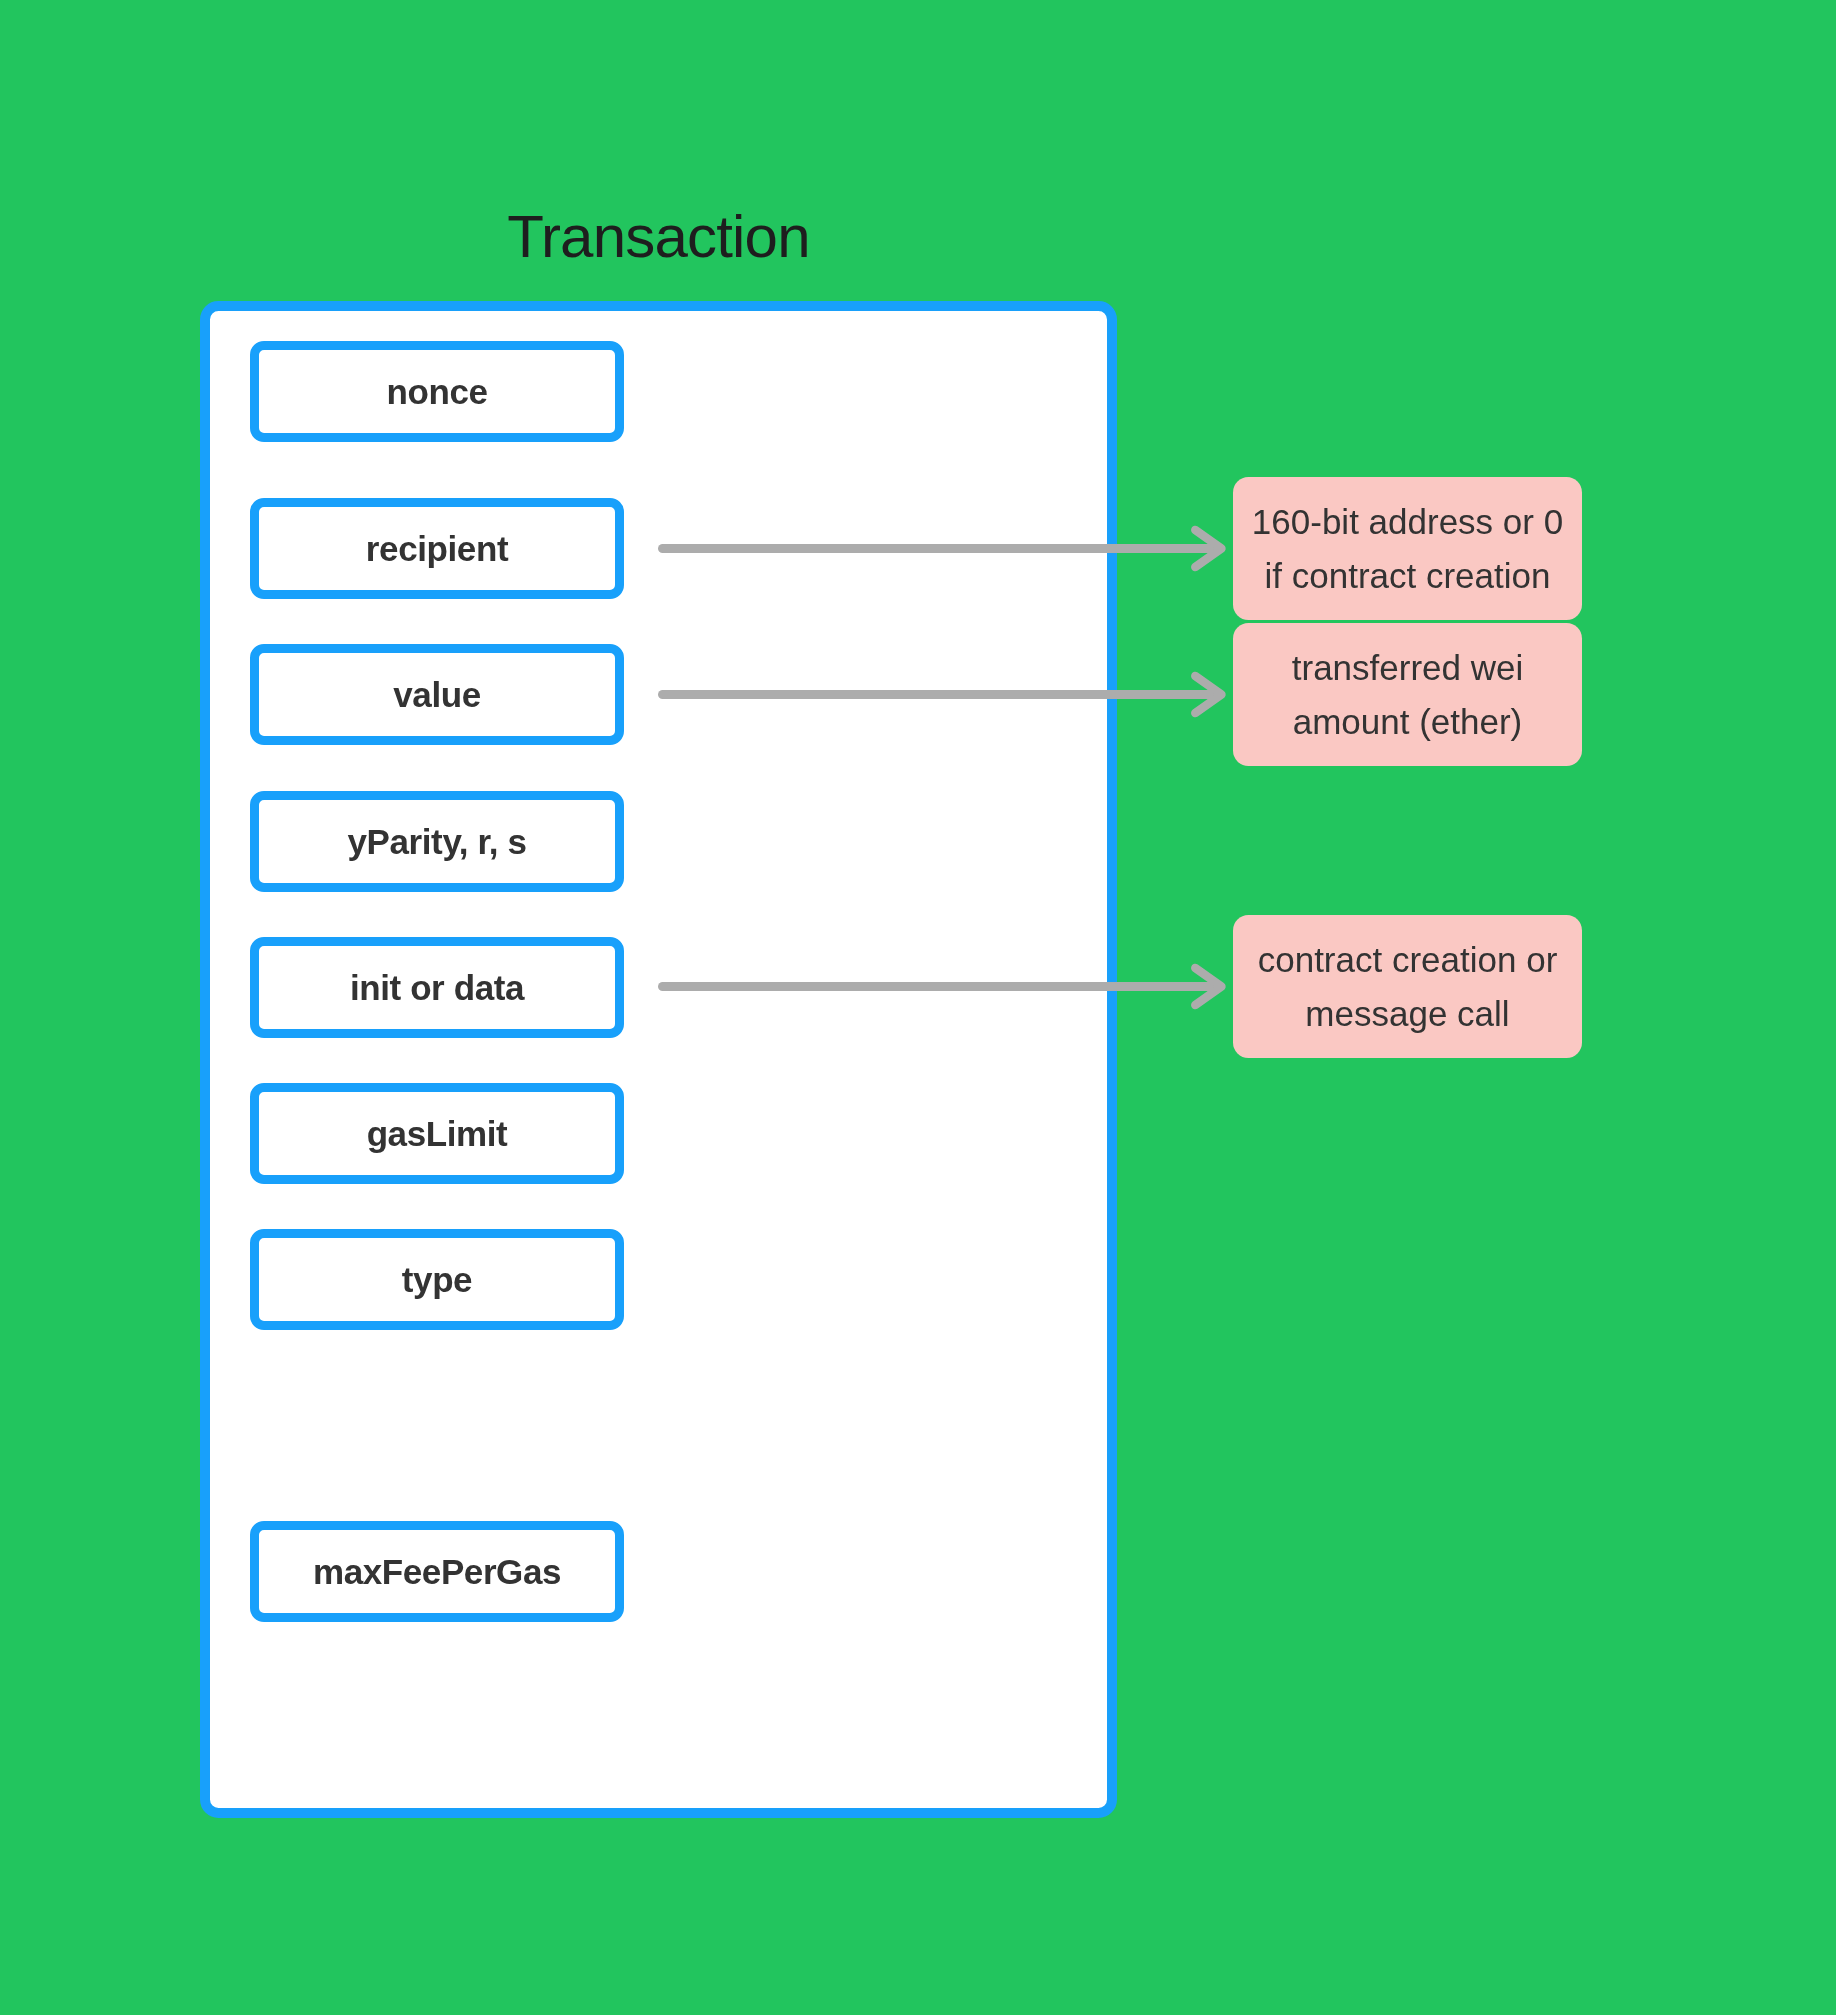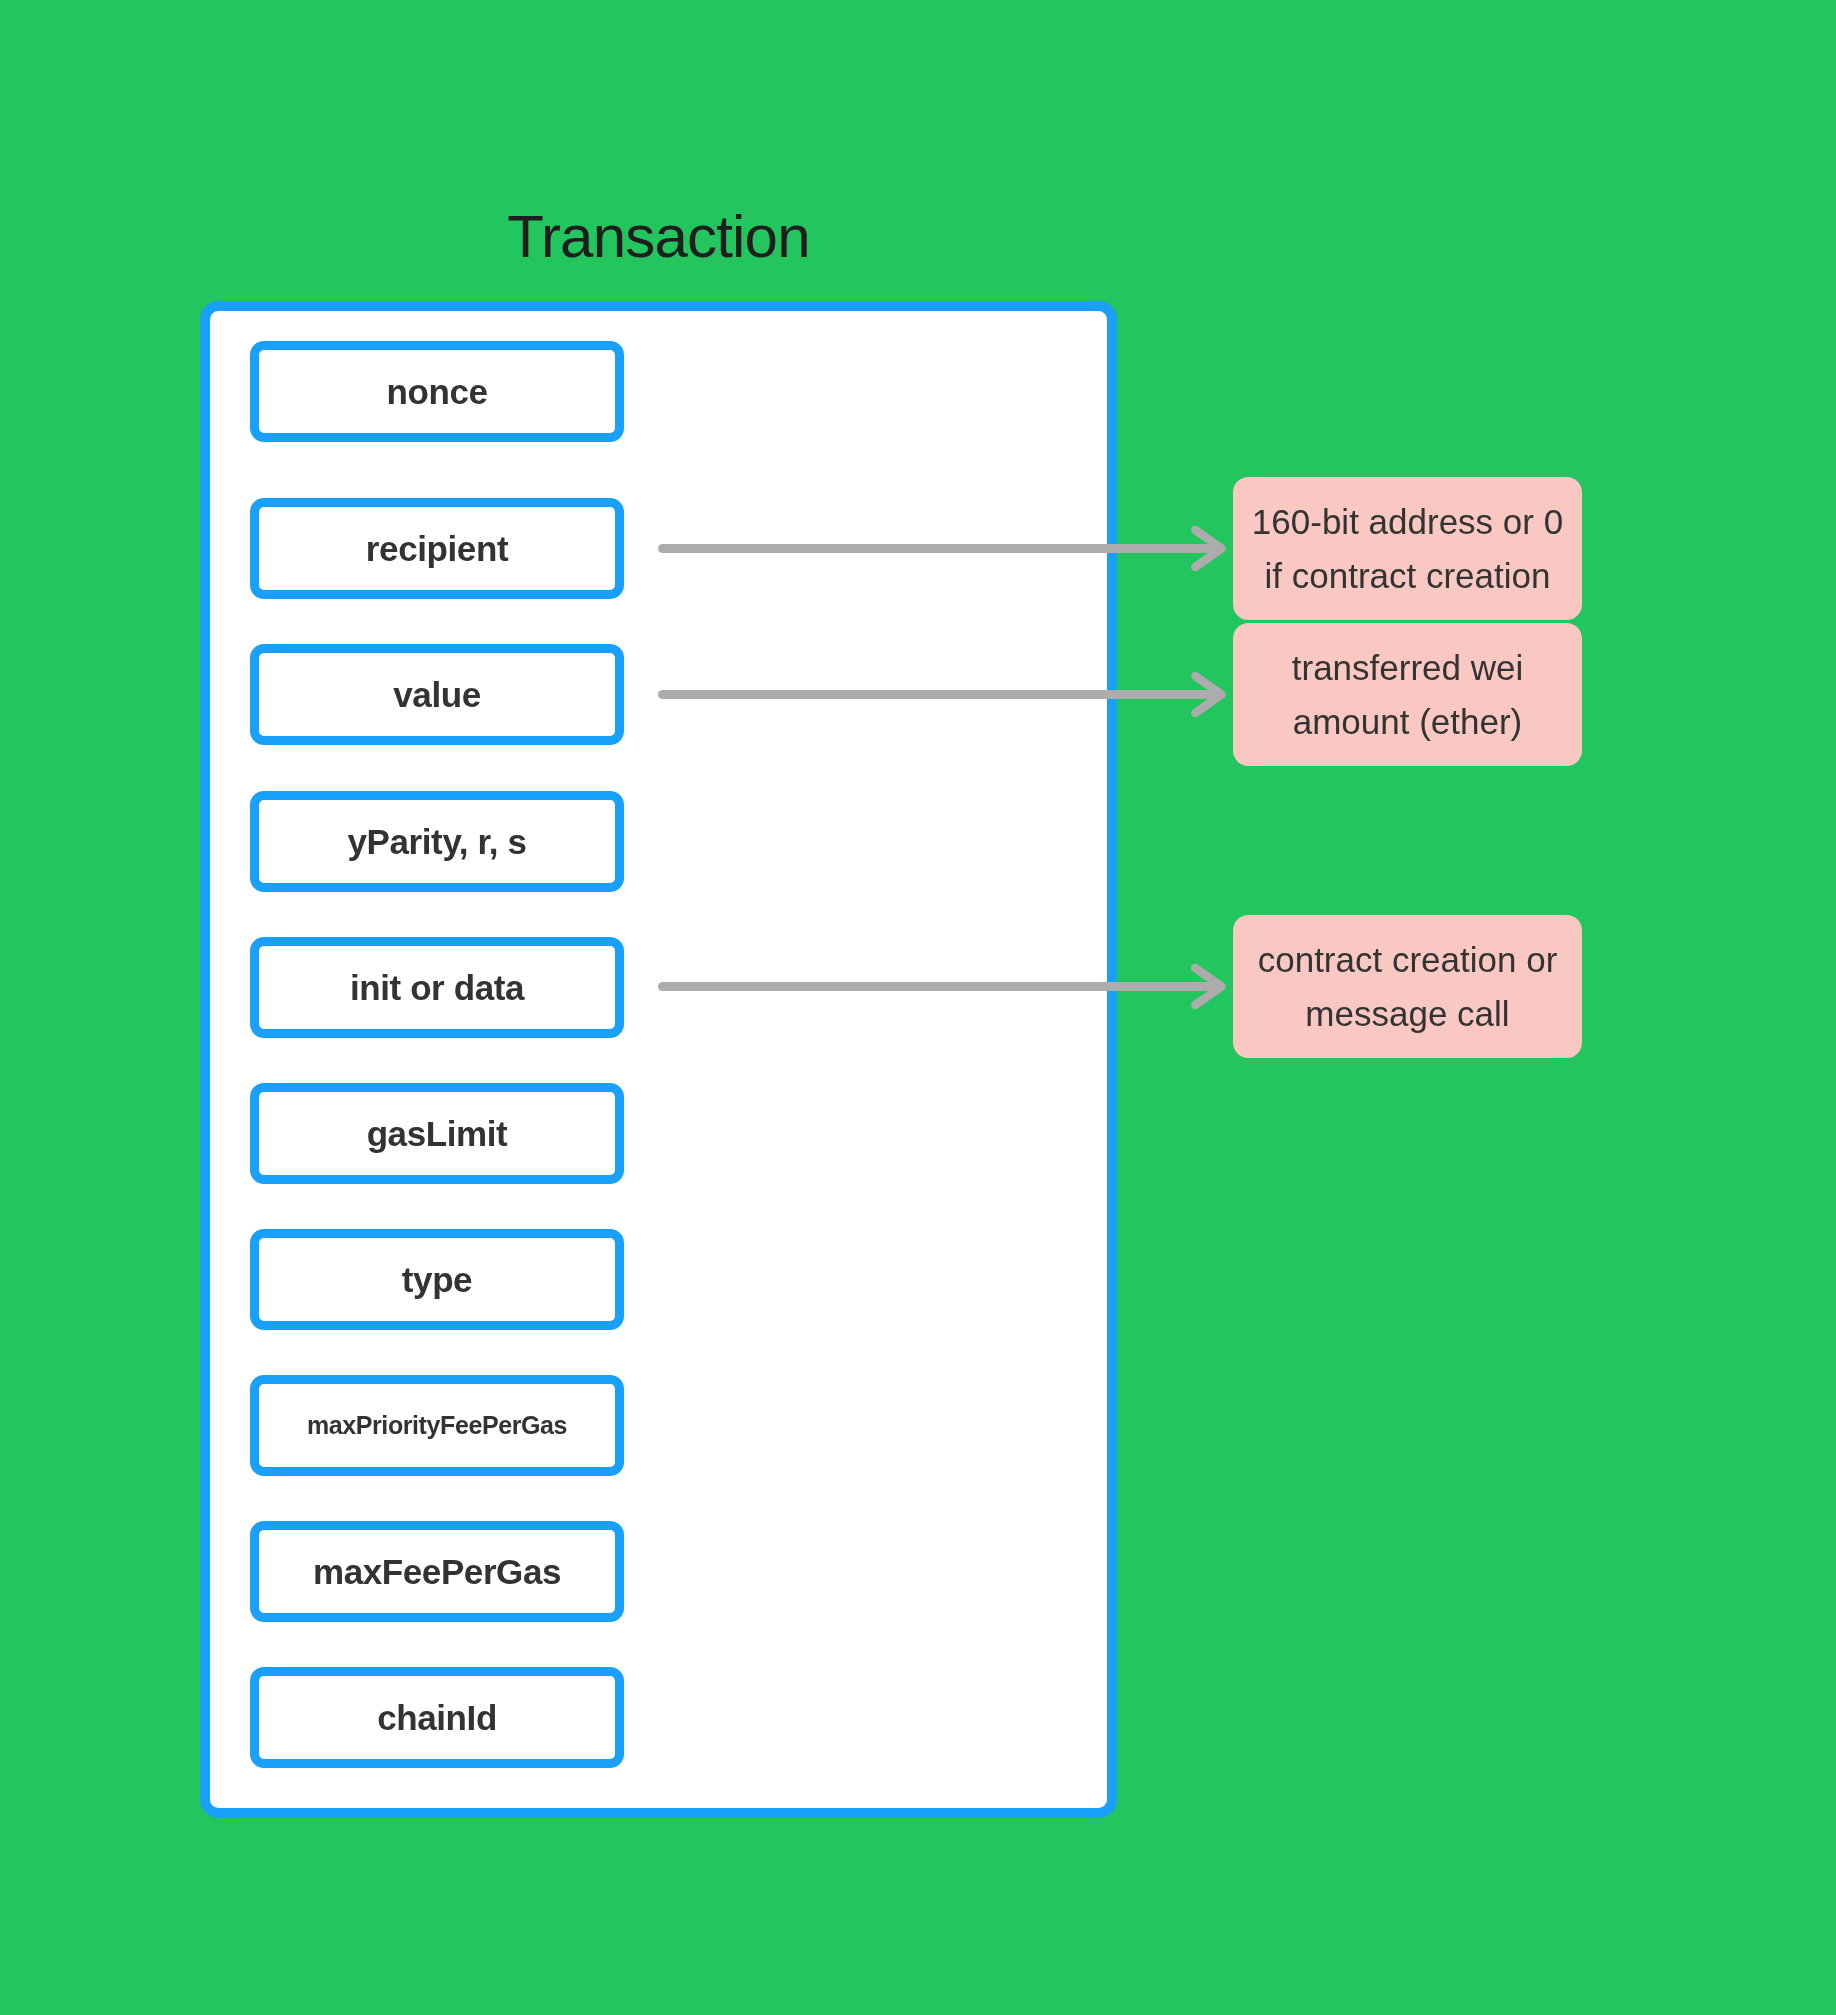--- a/index.html
+++ b/index.html
@@ -105,28 +105,22 @@
   </div>
   <div class="fbox" style="top:937px">
     <span class="flabel">init or data</span>
   </div>
   <div class="fbox" style="top:1083px">
     <span class="flabel">gasLimit</span>
   </div>
   <div class="fbox" style="top:1229px">
     <span class="flabel">type</span>
   </div>
-  <div class="fbox small" style="top:1375px">
-    <span class="flabel">maxPriorityFeePerGas</span>
-  </div>
   <div class="fbox" style="top:1521px">
     <span class="flabel">maxFeePerGas</span>
-  </div>
-  <div class="fbox" style="top:1667px">
-    <span class="flabel">chainId</span>
   </div>
 
   <svg class="arrow" style="top:516px" viewBox="0 0 760 84">
     <line x1="6" y1="42" x2="726" y2="42" stroke="#ACACAC" stroke-width="12" stroke-linecap="round"></line>
     <polyline points="698,18 732,42 698,66" fill="none" stroke="#ACACAC" stroke-width="11" stroke-linecap="round" stroke-linejoin="round"></polyline>
   </svg>
   <svg class="arrow" style="top:662px" viewBox="0 0 760 84">
     <line x1="6" y1="42" x2="726" y2="42" stroke="#ACACAC" stroke-width="12" stroke-linecap="round"></line>
     <polyline points="698,18 732,42 698,66" fill="none" stroke="#ACACAC" stroke-width="11" stroke-linecap="round" stroke-linejoin="round"></polyline>
   </svg>

